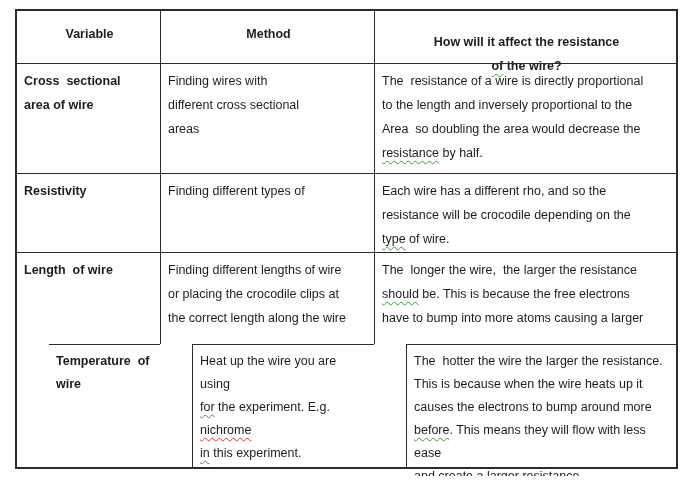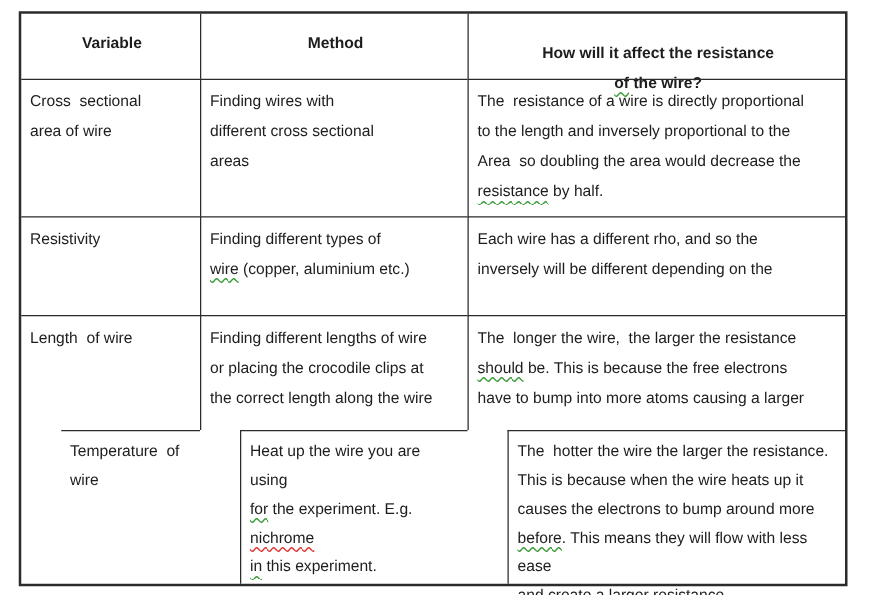--- a/index.html
+++ b/index.html
@@ -36,21 +36,21 @@
     overflow: visible;
   }
   .cell.bl { border-left: 1.5px solid #2b2b2b; }
   .cell.bt { border-top: 1.5px solid #2b2b2b; }
   .cell.head {
     font-weight: bold;
     text-align: center;
     padding-top: 11px;
   }
   .cell.head.twoline { padding-top: 19px; }
-  .cell.varcol { font-weight: normal; }
+  .cell.varcol { font-weight: bold; }
   .cell.tight { line-height: 23px; margin-left: 32px; }
   .cl { white-space: pre-wrap; }
   .sq-green {
     text-decoration: underline;
     text-decoration-style: wavy;
     text-decoration-color: #3a9b3a;
     text-decoration-thickness: 1px;
     text-underline-offset: 3px;
   }
   .sq-red {
@@ -88,25 +88,25 @@
         <div class="cl"><span>to the length and inversely proportional to the</span></div>
         <div class="cl"><span>Area  so doubling the area would decrease the</span></div>
         <div class="cl"><span class="sq-green">resistance</span><span> by half.</span></div>
       </div>
 
     <div class="cell varcol bt">
         <div class="cl"><span>Resistivity</span></div>
       </div>
     <div class="cell bl bt">
         <div class="cl"><span>Finding different types of</span></div>
-        <div class="cl"><span class="sq-green">wire</span><span> (copper, aluminium etc.)</span></div>
       </div>
     <div class="cell bl bt">
         <div class="cl"><span>Each wire has a different rho, and so the</span></div>
-        <div class="cl"><span>inversely will be different depending on the</span></div>
+        <div class="cl"><span>resistance will be crocodile depending on the</span></div>
+        <div class="cl"><span class="sq-green">type</span><span> of wire.</span></div>
       </div>
 
     <div class="cell varcol bt">
         <div class="cl"><span>Length  of wire</span></div>
       </div>
     <div class="cell bl bt">
         <div class="cl"><span>Finding different lengths of wire</span></div>
         <div class="cl"><span>or placing the crocodile clips at</span></div>
         <div class="cl"><span>the correct length along the wire</span></div>
       </div>

